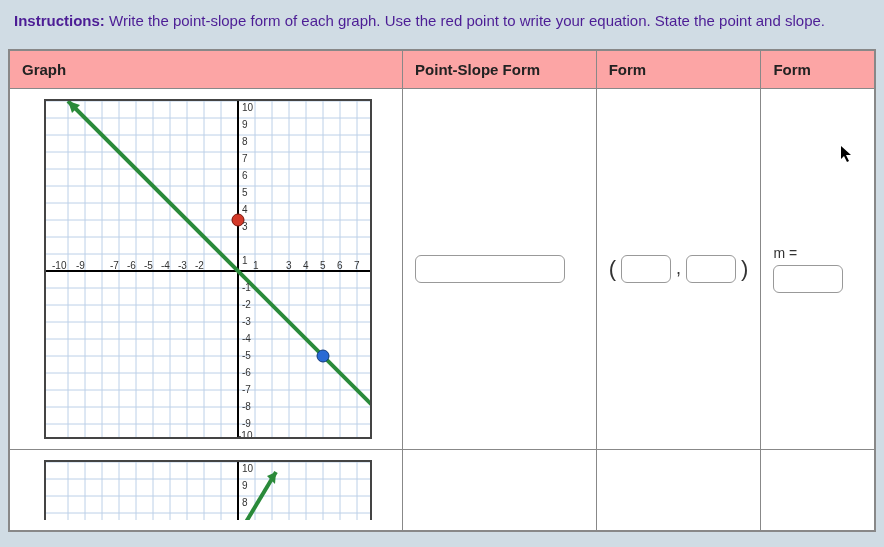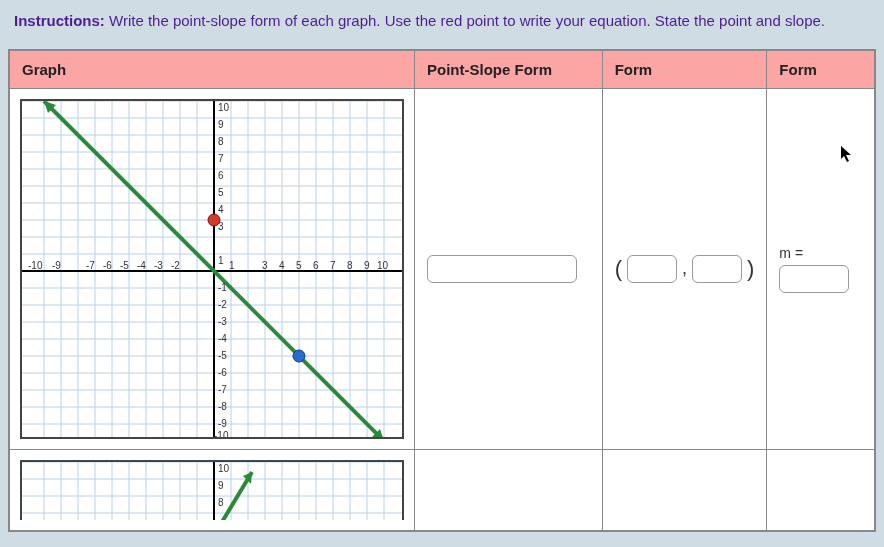--- a/index.html
+++ b/index.html
@@ -17,21 +17,21 @@
 td { padding: 8px; }
 td.inputs { vertical-align: middle; text-align: left; padding: 12px; }
 .input-box { display: inline-block; border: 1px solid #999; border-radius: 6px; background: #fff; height: 28px; min-width: 50px; vertical-align: middle; }
 .input-box.wide { width: 150px; }
 .input-box.small { width: 50px; }
 .point-wrap { white-space: nowrap; font-size: 18px; color: #333; }
 .point-wrap .paren { font-size: 22px; vertical-align: middle; }
 .slope-wrap { font-size: 14px; color: #333; }
 .slope-wrap .m-label { display: block; margin-bottom: 4px; }
 .graph-cell { padding: 10px; position: relative; }
-.graph-box { width: 384px; height: 340px; border: 2px solid #444; background: #fff; position: relative; overflow: hidden; }
+.graph-box { width: 328px; height: 340px; border: 2px solid #444; background: #fff; position: relative; overflow: hidden; margin-left: 24px; }
 .graph-box.partial { height: 60px; border-bottom: none; }
 svg.grid { position: absolute; top: 0; left: 0; }
 .cursor-icon { position: absolute; top: 145px; right: 30px; font-size: 16px; color: #000; pointer-events: none; }
 </style>
 </head>
 <body>
 
 <div class="instructions">
   <b>Instructions:</b><span> Write the point-slope form of each graph. Use the red point to write your equation. State the point and slope.</span>
 </div>

